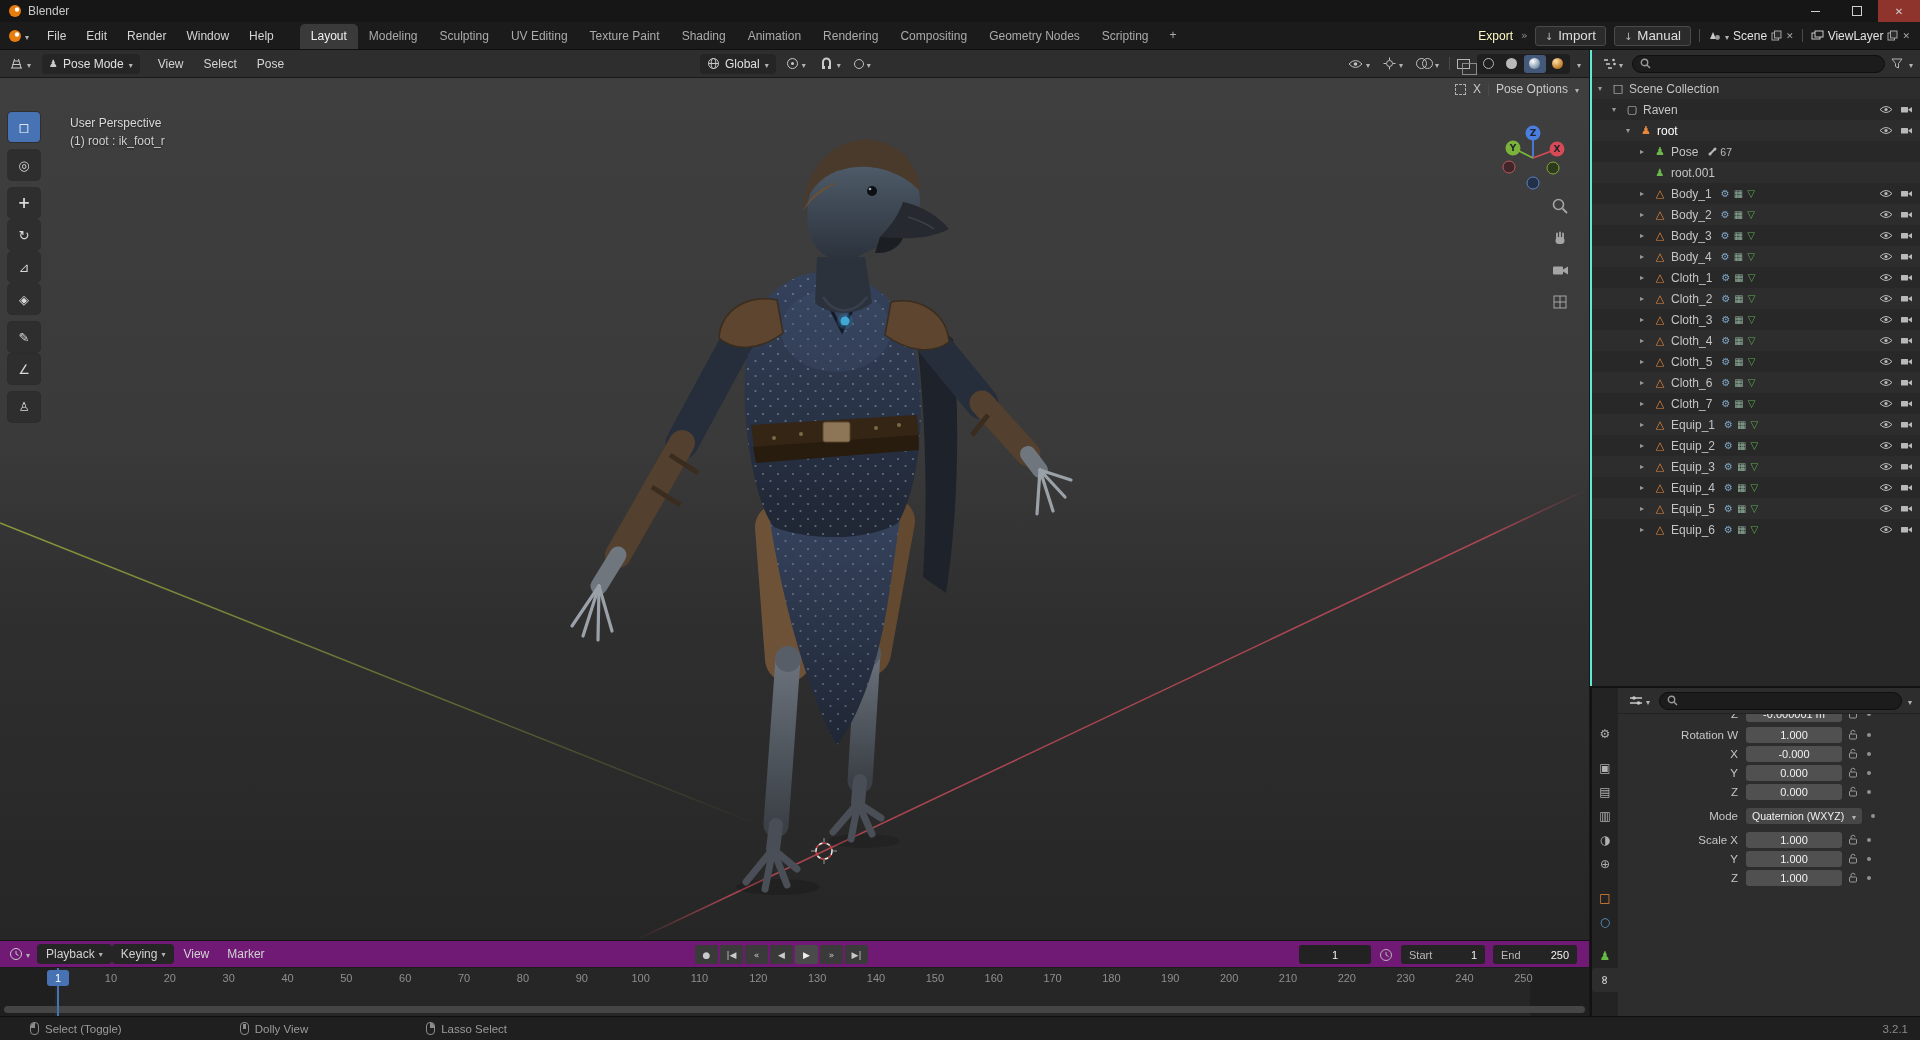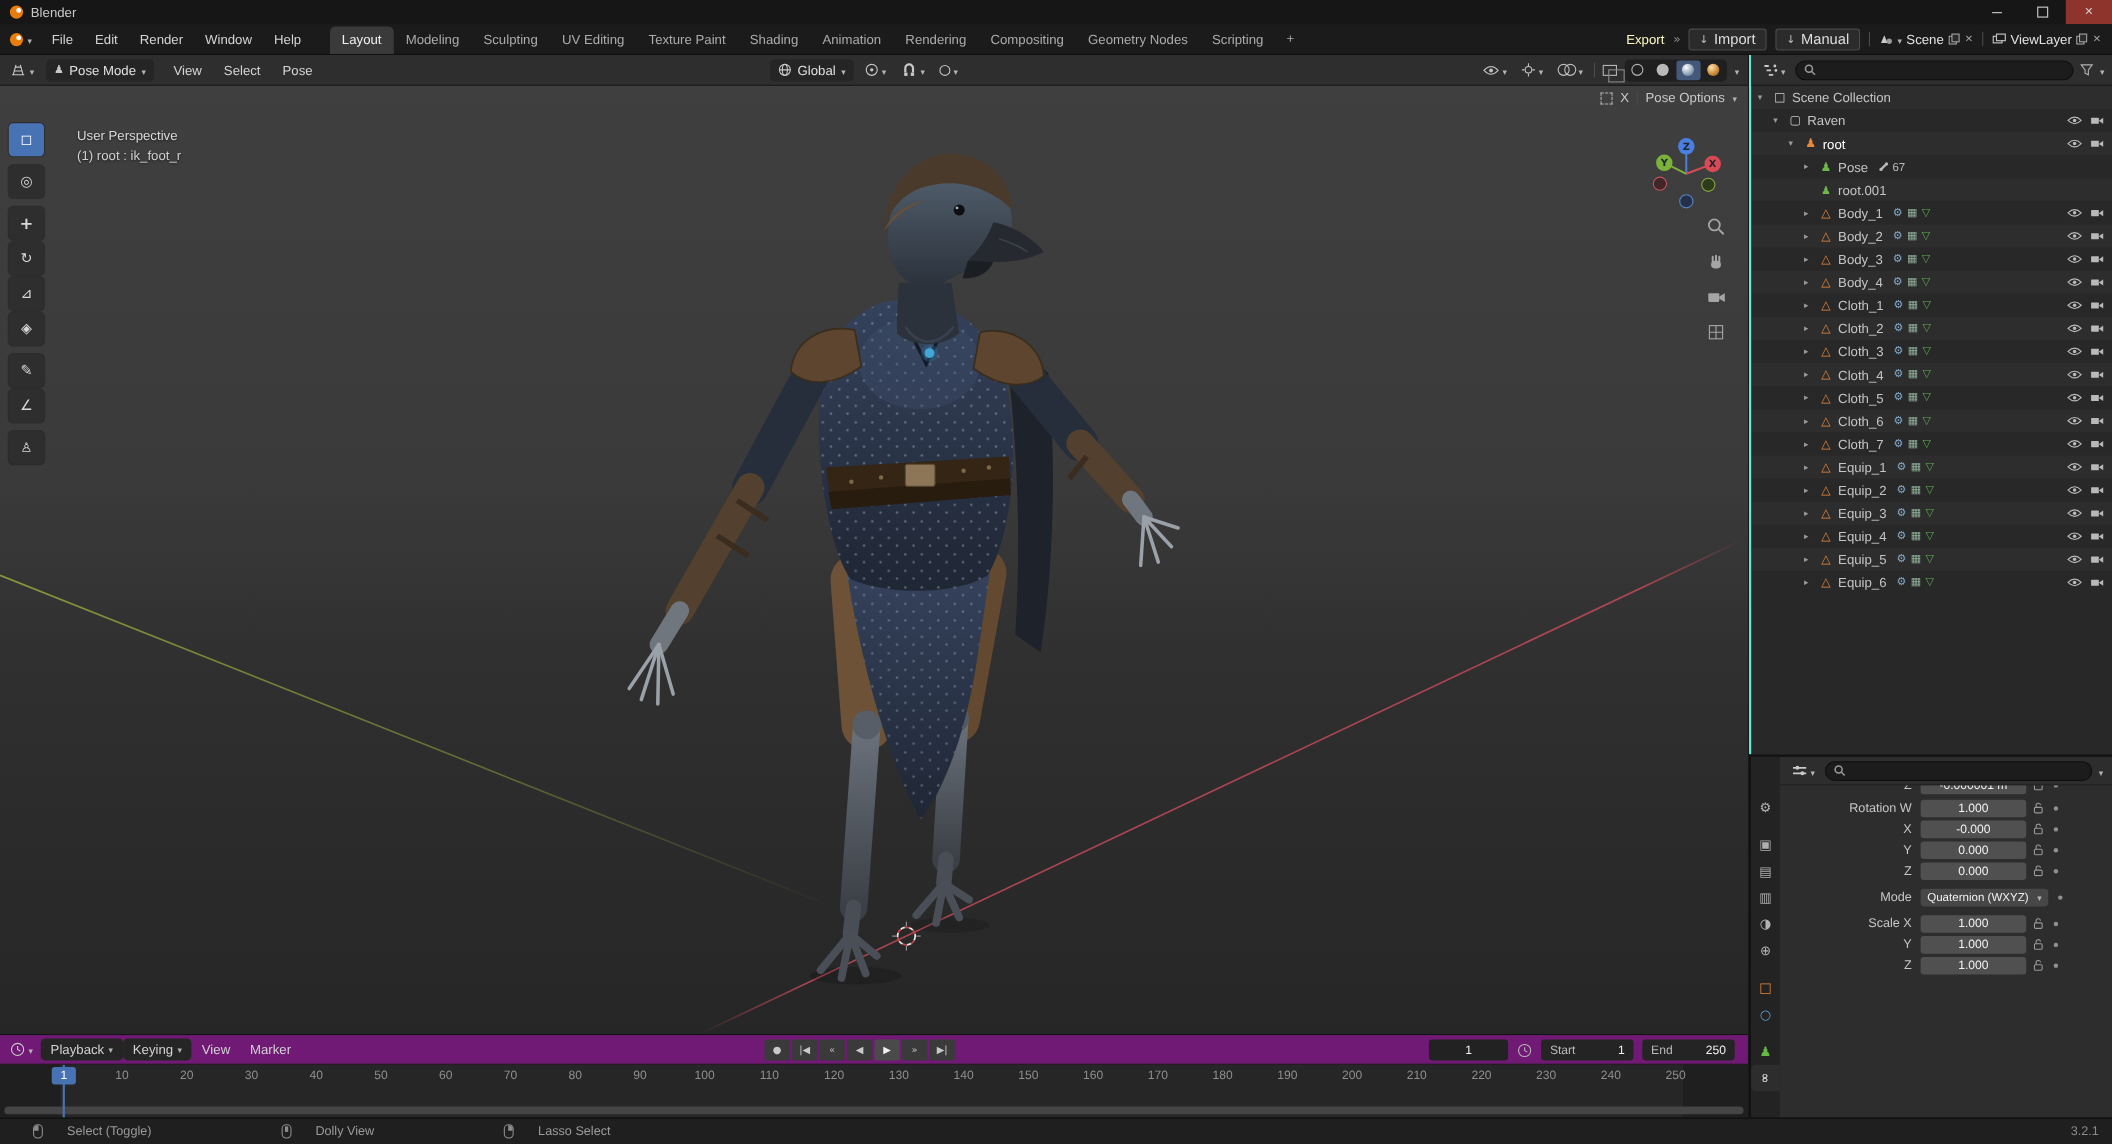--- a/index.html
+++ b/index.html
@@ -172,21 +172,21 @@
   .panel-h{height:21px;background:#363636;border-radius:4px;margin:4px 0;display:flex;align-items:center;padding:0 7px;color:#dadada;gap:4px}
   .panel-h .p-arrow{width:11px;font-size:8px;color:#bdbdbd;font-family:"DejaVu Sans",sans-serif}
   .panel-h.closed .p-arrow::before{content:"▸"}
   .panel-h.open .p-arrow::before{content:"▾"}
   .pcheck{display:none;width:13px;height:13px;background:#4772b3;border-radius:2.5px;color:#fff;font-size:10px;align-items:center;justify-content:center}
   .pcheck::before{content:"✓";font-family:"DejaVu Sans",sans-serif}
   .panel-h.checked .pcheck{display:inline-flex}
 
   
   #statusbar{position:absolute;top:1016px;left:0;right:0;height:24px;background:#1f1f1f;border-top:1px solid #0e0e0e;display:flex;align-items:center;font-size:11.5px;color:#9b9b9b}
-  .hint{display:flex;align-items:center;gap:22px;margin-left:30px}
+  .hint{display:flex;align-items:center;gap:6px;margin-left:30px}
   .hint + .hint{margin-left:118px}
   .mouse{width:9px;height:13px;border:1px solid #8b8b8b;border-radius:4px;position:relative}
   .mouse::before{content:"";position:absolute;background:#8b8b8b}
   .mouse.left::before{left:0;top:0;width:4px;height:5px;border-radius:3px 0 0 0}
   .mouse.middle::before{left:2.5px;top:1px;width:2.5px;height:5px}
   .mouse.right::before{right:0;top:0;width:4px;height:5px;border-radius:0 3px 0 0}
   .version{margin-left:auto;margin-right:12px;color:#8a8a8a}
 </style>
 </head>
 <body>

